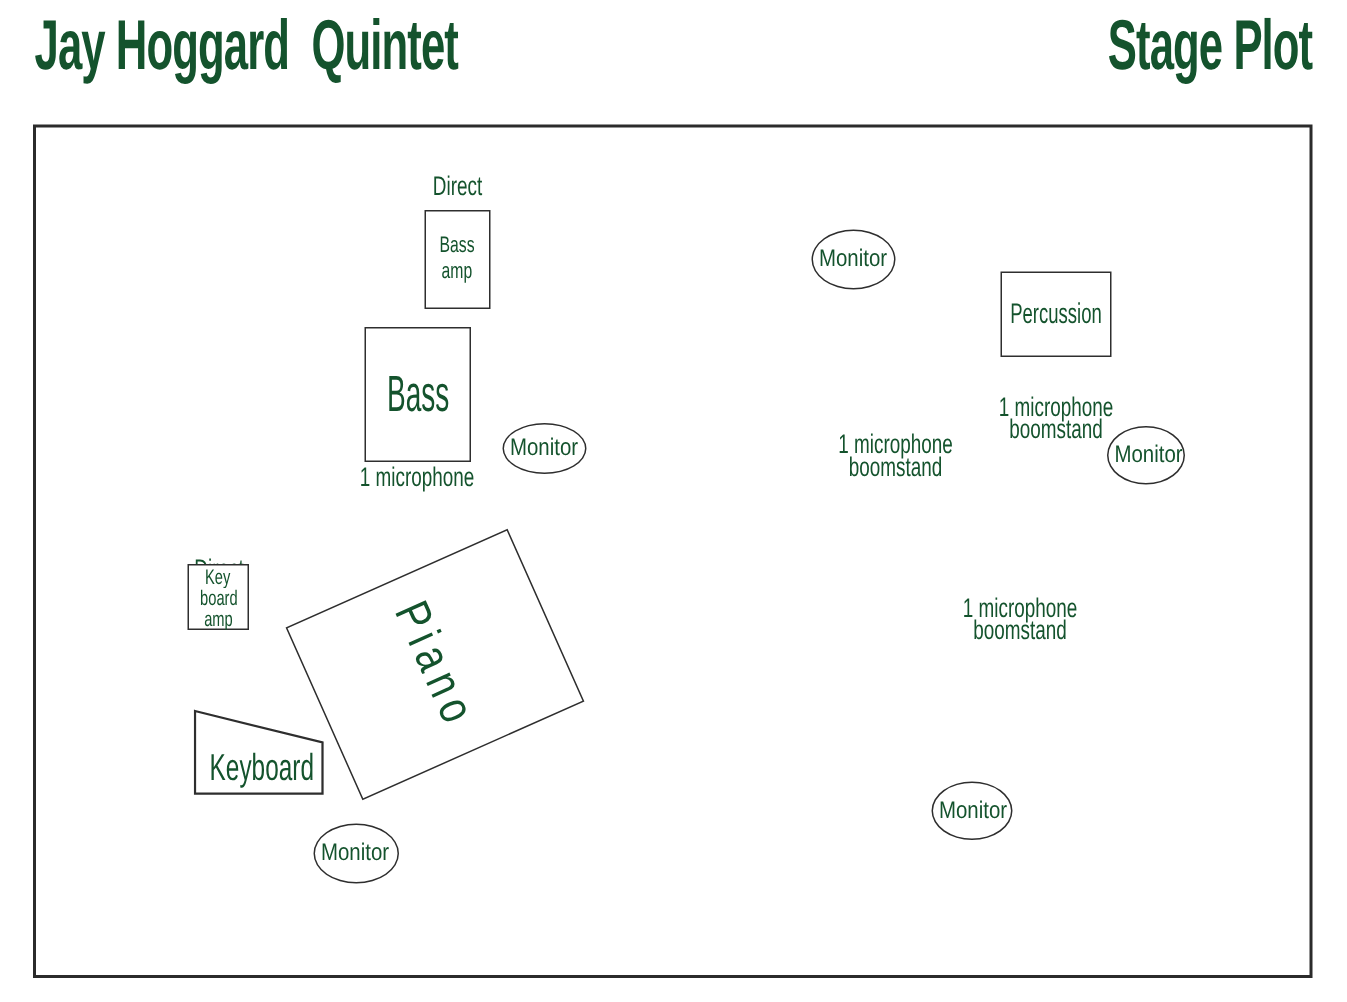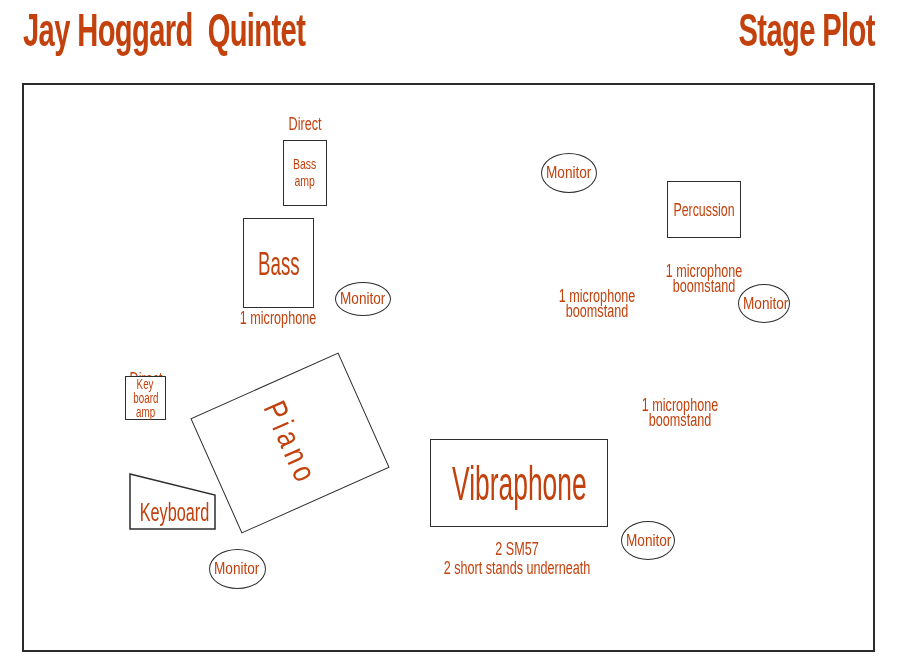--- a/index.html
+++ b/index.html
@@ -3,21 +3,21 @@
 <meta charset="utf-8">
 <style>
   * { margin: 0; padding: 0; box-sizing: border-box; }
   html, body { background: #ffffff; }
   .page {
     position: relative;
     width: 898px;
     height: 668px;
     background: #ffffff;
     font-family: "Liberation Sans", "DejaVu Sans", sans-serif;
-    color: #c2410c;
+    color: #14532d;
     overflow: hidden;
   }
   .abs { position: absolute; }
 
   
   .cx55 { display: inline-block; transform: scaleX(0.55); white-space: nowrap; }
   .cx65 { display: inline-block; transform: scaleX(0.65); white-space: nowrap; }
   .cx70 { transform: scaleX(0.70); white-space: nowrap; }
   .cx85 { display: inline-block; transform: scaleX(0.85); white-space: nowrap; }
 
@@ -169,23 +169,14 @@
     <polygon points="1,2 86,23 86,57 1,57" fill="#ffffff" stroke="#2e2e2e" stroke-width="1.5"></polygon>
   </svg>
   <div class="abs" style="left:105px; top:498px; width:140px; text-align:center;">
     <span class="kb-label cx65">Keyboard</span>
   </div>
 
   <div class="box piano-box" style="left:209px; top:380px; width:162px; height:126px;">
     <span class="piano-text">Piano</span>
   </div>
 
-  <div class="box" style="left:430px; top:439px; width:178px; height:88px;">
-    <span class="big-label cx55">Vibraphone</span>
-  </div>
-  <div class="note abs" style="left:402px; top:540px; width:230px; line-height:1.03;">
-    <div class="cx70">
-      <div>2 SM57</div>
-      <div>2 short stands underneath</div>
-    </div>
-  </div>
 
 </div>
 
 </body></html>

